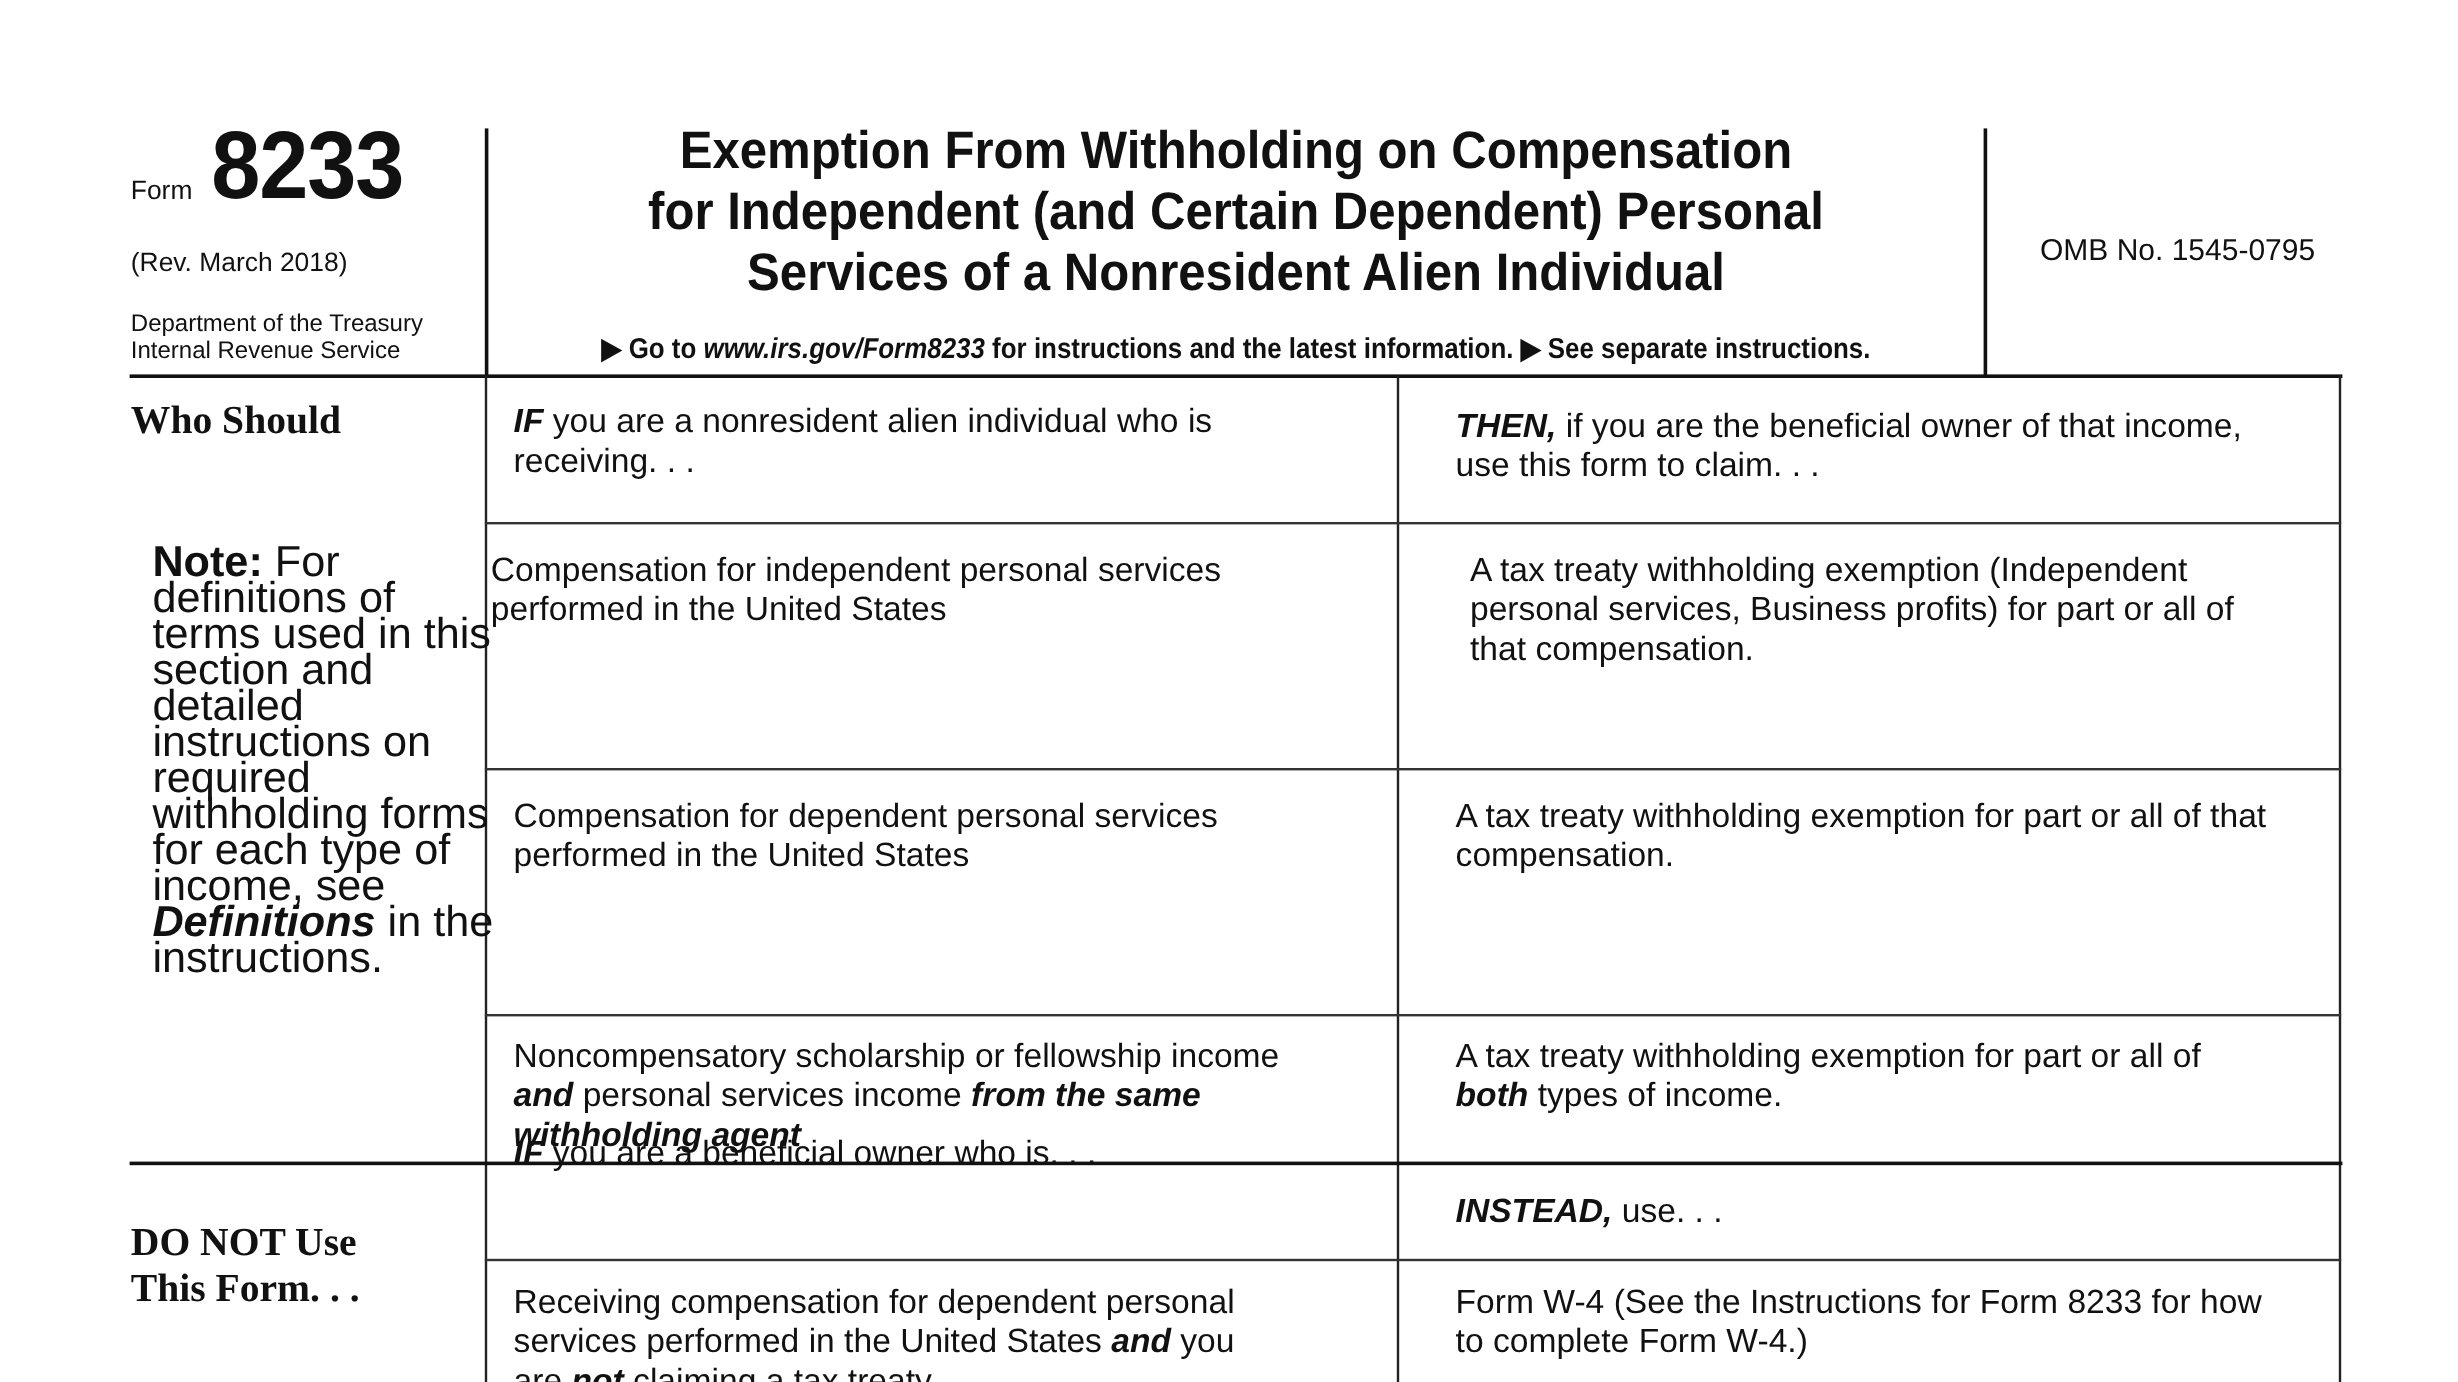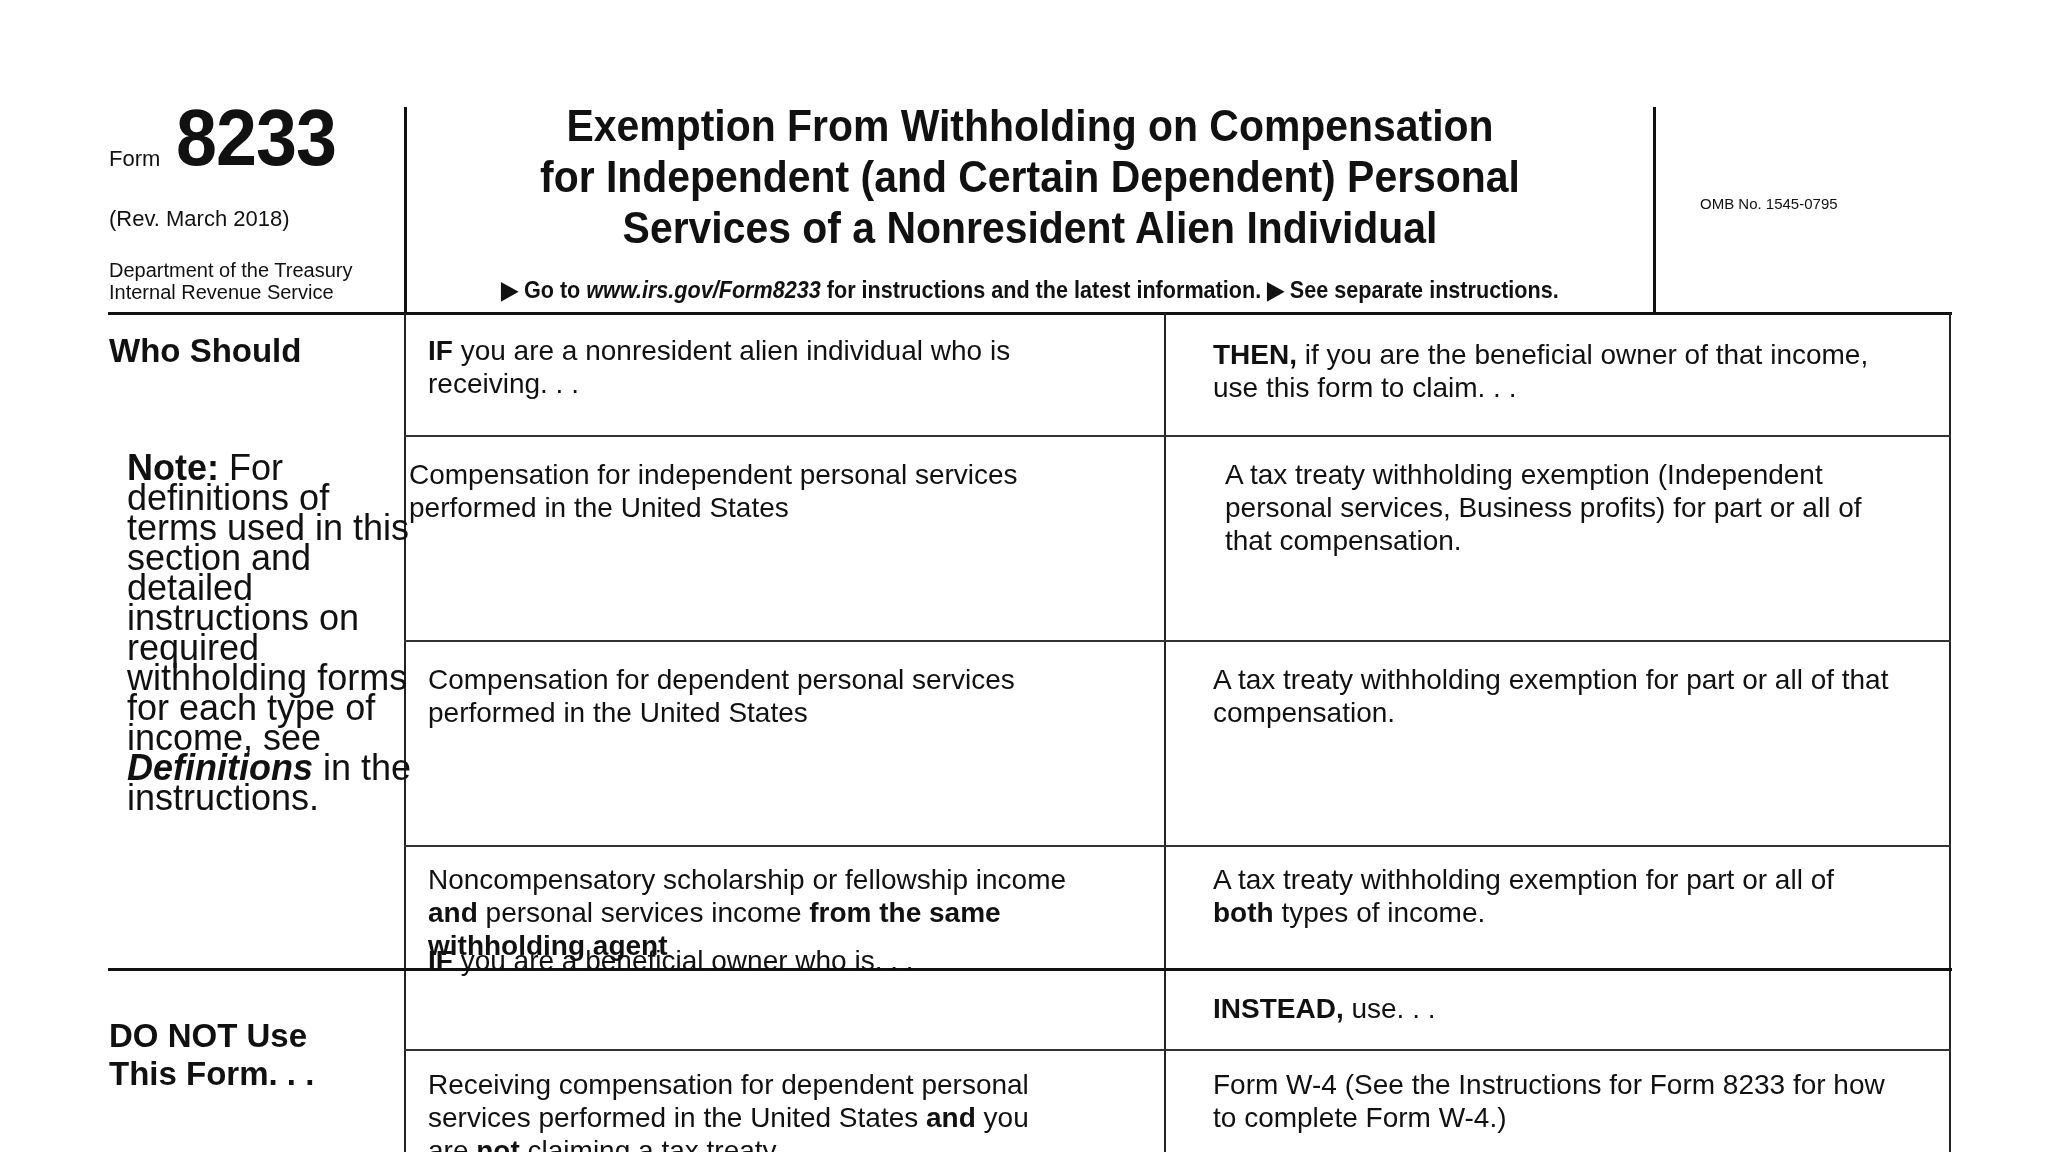--- a/index.html
+++ b/index.html
@@ -13,24 +13,24 @@
   .dept { left: 109px; top: 259px; font-size: 20px; line-height: 22px; }
   .vline { position: absolute; background: #111; width: 3px; }
   .hline { position: absolute; background: #111; height: 3px; }
   .thin-v { position: absolute; background: #222; width: 2px; }
   .thin-h { position: absolute; background: #333; height: 2px; }
   .title { left: 408px; width: 1244px; top: 100px; text-align: center; font-weight: bold;
            font-size: 44px; line-height: 51px; transform: scaleX(0.93); transform-origin: center top; }
   .subline { left: 408px; width: 1244px; top: 276px; text-align: center; font-weight: bold; font-size: 24px;
              transform: scaleX(0.9); transform-origin: center top; white-space: nowrap; }
   .subline i { font-style: italic; }
-  .omb { left: 1700px; top: 195px; font-size: 15px; }
+  .omb { left: 1700px; top: 195px; font-size: 25px; }
   .cell { position: absolute; font-size: 28px; line-height: 33px; }
-  .cell b { font-weight: bold; }
-  .side-head { position: absolute; left: 109px; font-weight: bold; font-size: 33px; line-height: 38px; }
+  .cell b { font-weight: bold; font-style: italic; }
+  .side-head { position: absolute; left: 109px; font-weight: bold; font-size: 33px; line-height: 38px; font-family: Liberation Serif, serif; }
   .note { position: absolute; left: 127px; top: 453px; width: 290px; font-size: 36px; line-height: 30px; }
   .note b, .note i { font-weight: bold; }
 </style>
 </head>
 <body>
 
 <div class="abs form-word">Form</div>
 <div class="abs form-num">8233</div>
 <div class="abs rev">(Rev. March 2018)</div>
 <div class="abs dept">

